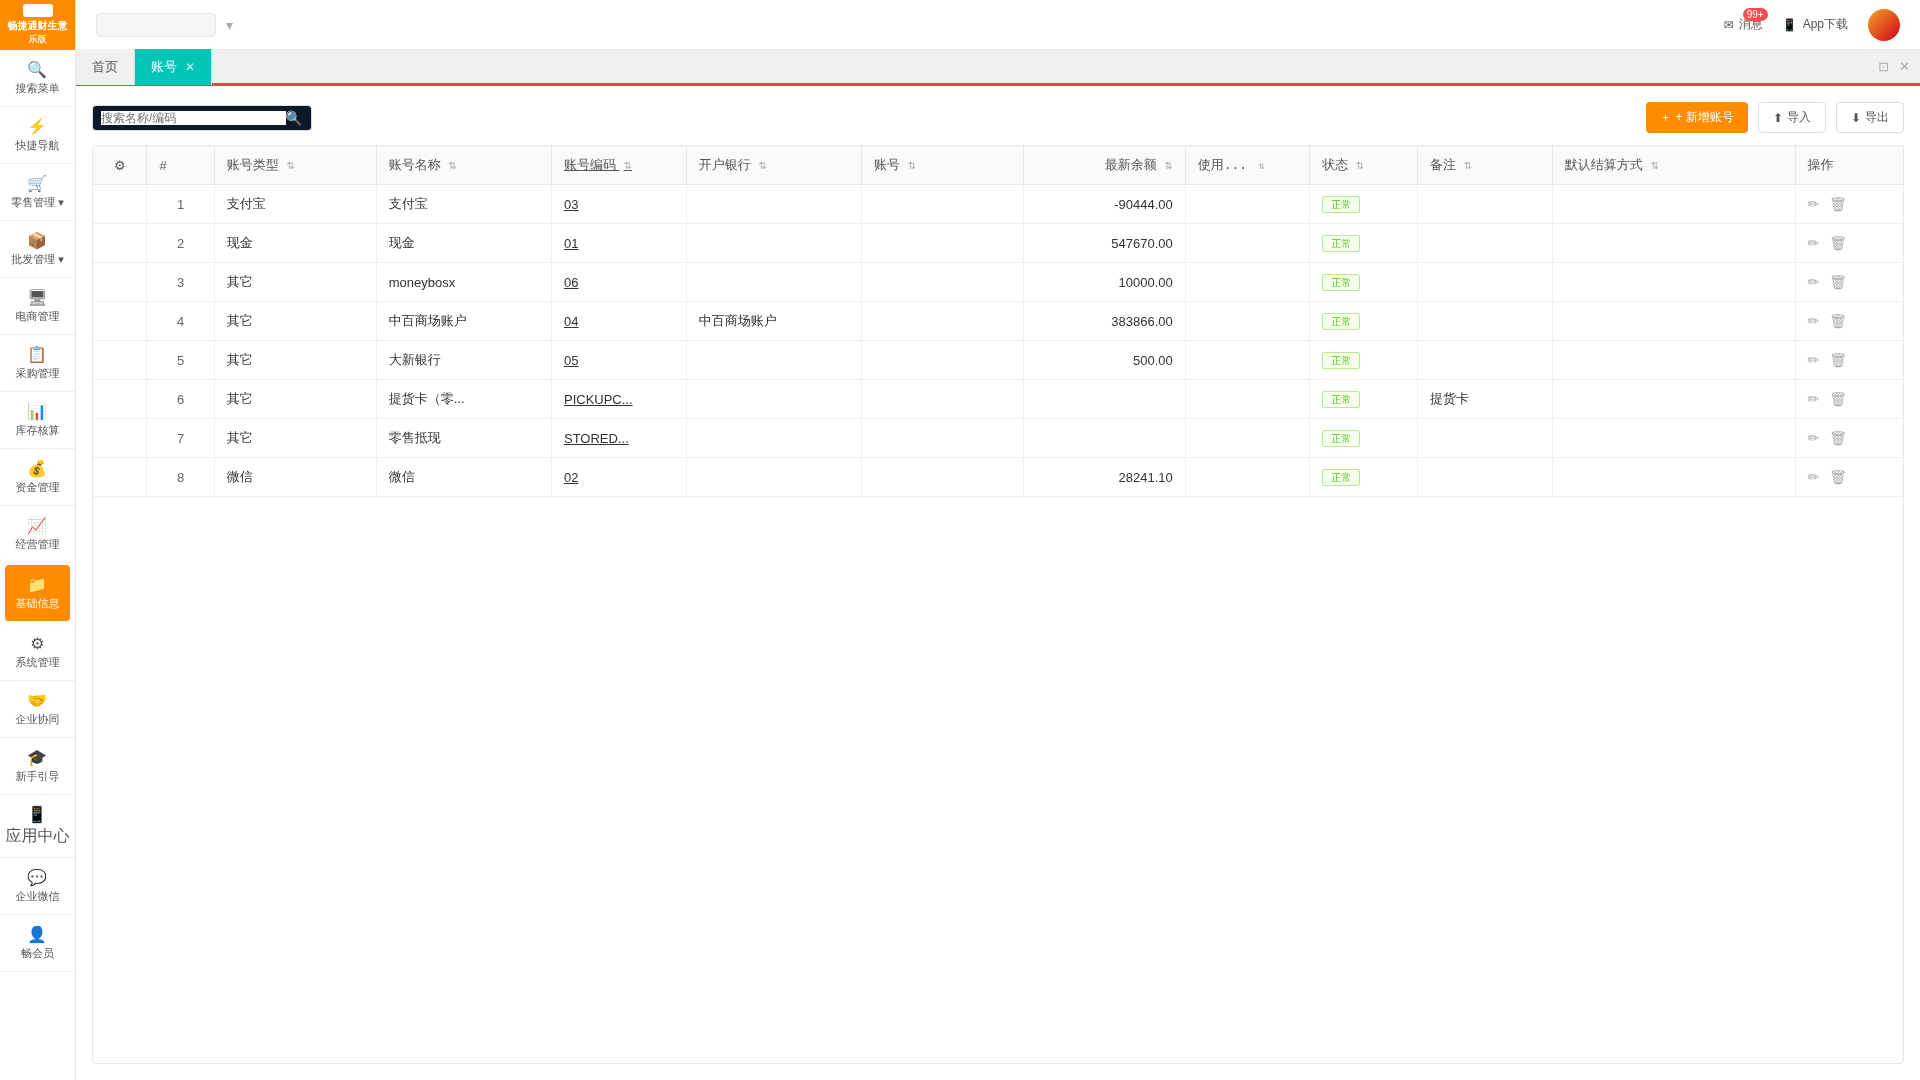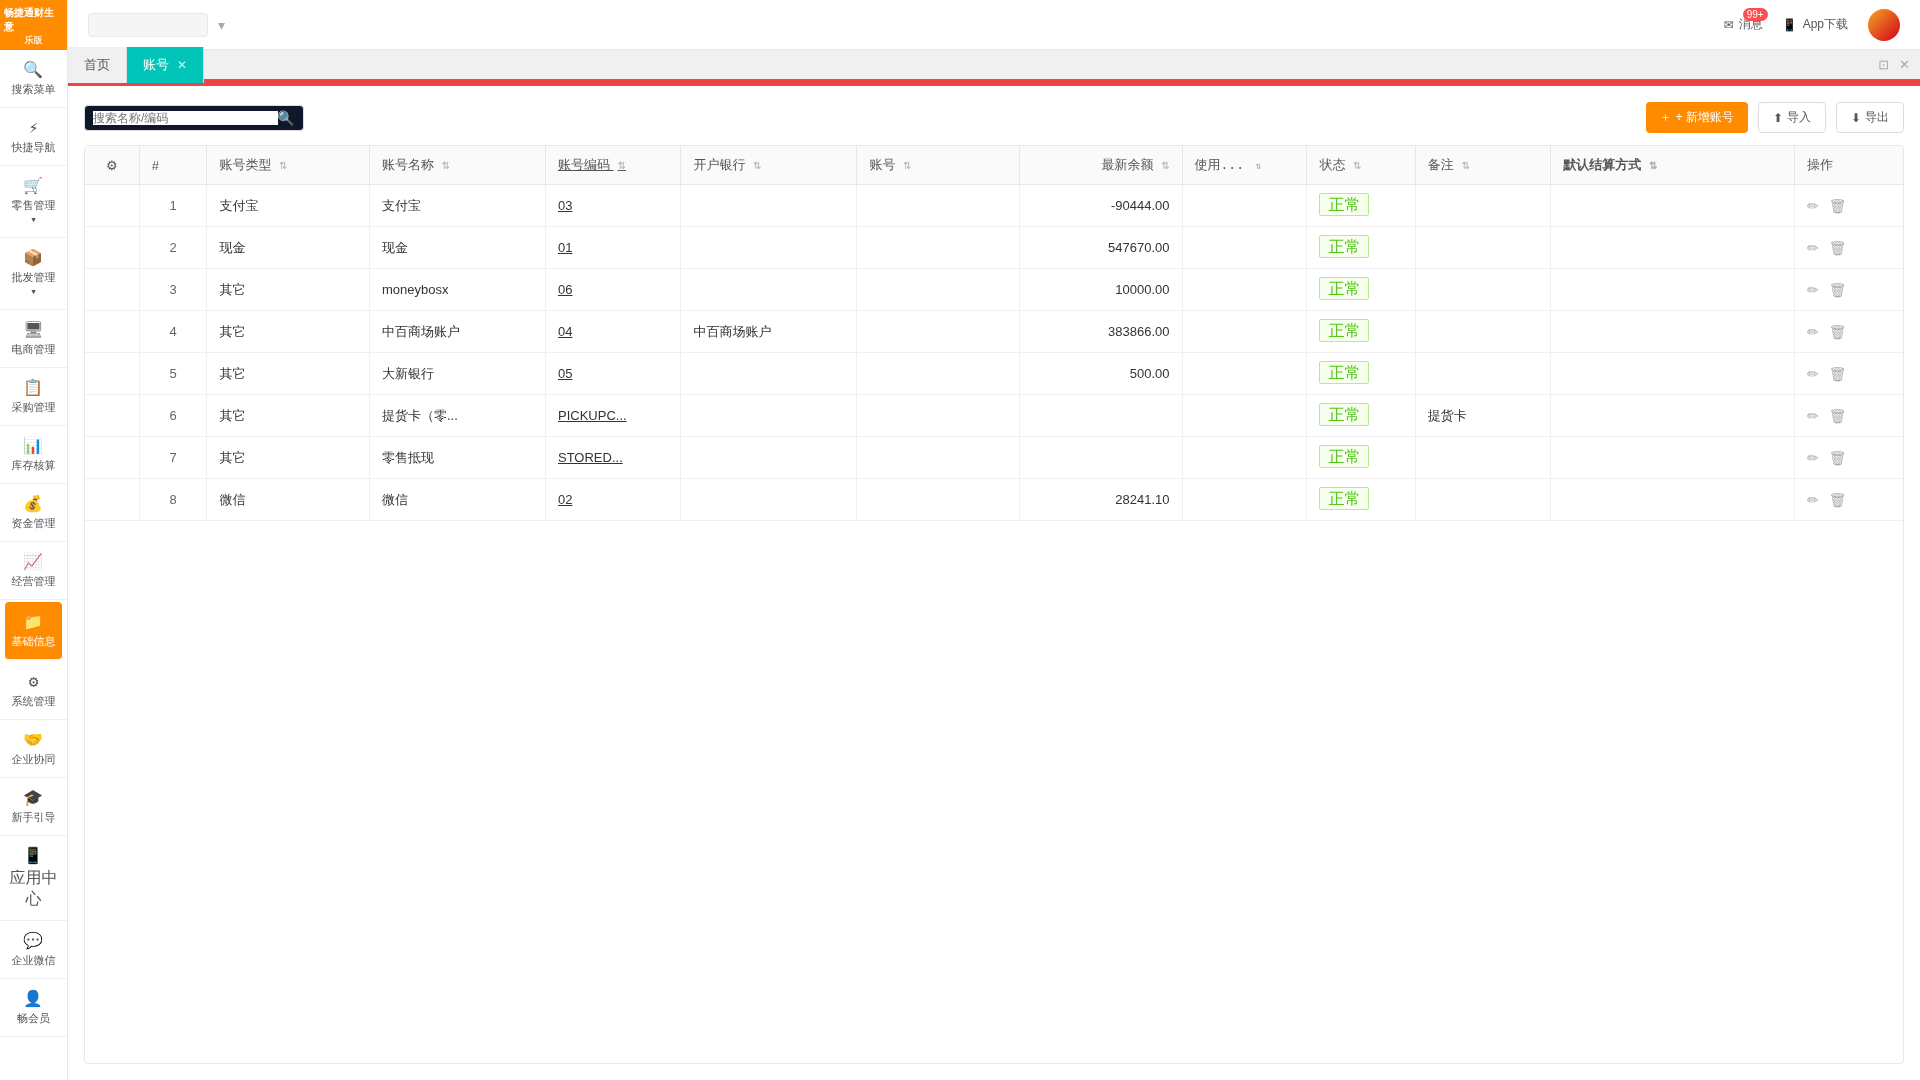--- a/index.html
+++ b/index.html
@@ -1,27 +1,26 @@
 <!DOCTYPE html>
 <html><head>
   <meta charset="utf-8">
   <style>
     * { box-sizing: border-box; margin: 0; padding: 0; }
     body { font-family: 'Microsoft YaHei', Arial, sans-serif; font-size: 13px; background: #f5f5f5; display: flex; height: 1080px; width: 1920px; overflow: hidden; }
 
     
     .sidebar {
-      width: 68px;
+      width: 76px;
       background: #fff;
       display: flex;
       flex-direction: column;
       border-right: 1px solid #e8e8e8;
       height: 100%;
       flex-shrink: 0;
-      font-family: Liberation Mono, monospace;
     }
     .sidebar-logo {
       background: #ff8c00;
       height: 50px;
       display: flex;
       align-items: center;
       justify-content: center;
       color: white;
       font-size: 11px;
       font-weight: bold;
@@ -119,21 +118,21 @@
       overflow: hidden;
     }
 
     
     .tabbar {
       background: #f0f0f0;
       height: 36px;
       display: flex;
       align-items: center;
       padding: 0 0;
-      border-bottom: 7px solid #ef4444;
+      border-bottom: 3px solid #ef4444;
       flex-shrink: 0;
     }
     .tab {
       height: 36px;
       padding: 0 16px;
       display: flex;
       align-items: center;
       gap: 8px;
       font-size: 13px;
       cursor: pointer;
@@ -255,21 +254,21 @@
     }
     tbody td:last-child { border-right: none; }
 
     .settings-icon-col { width: 40px; text-align: center; }
     .status-badge {
       background: #f6ffed;
       color: #52c41a;
       border: 1px solid #b7eb8f;
       padding: 2px 8px;
       border-radius: 2px;
-      font-size: 16px;
+      font-size: 10px;
     }
     .action-icons {
       display: flex;
       gap: 10px;
       align-items: center;
     }
     .action-icon {
       color: #aaa;
       cursor: pointer;
       font-size: 14px;
@@ -323,21 +322,21 @@
     .col-num { width: 50px; }
     .col-type { width: 120px; }
     .col-name { width: 130px; }
     .col-code { width: 100px; text-decoration: underline; }
     .col-bank { width: 130px; }
     .col-account { width: 120px; }
     .col-balance { width: 120px; text-align: right; }
     .col-use { width: 80px; font-family: Liberation Mono, monospace; }
     .col-status { width: 80px; }
     .col-remark { width: 100px; }
-    .col-default { width: 180px; font-weight: bold; }
+    .col-default { width: 180px; }
     .col-action { width: 80px; }
 
     td.num-cell { text-align: center; color: #666; }
     td.balance-cell { text-align: right; }
   </style>
 </head>
 <body>
 
 <div class="sidebar">
   <div class="sidebar-logo">

